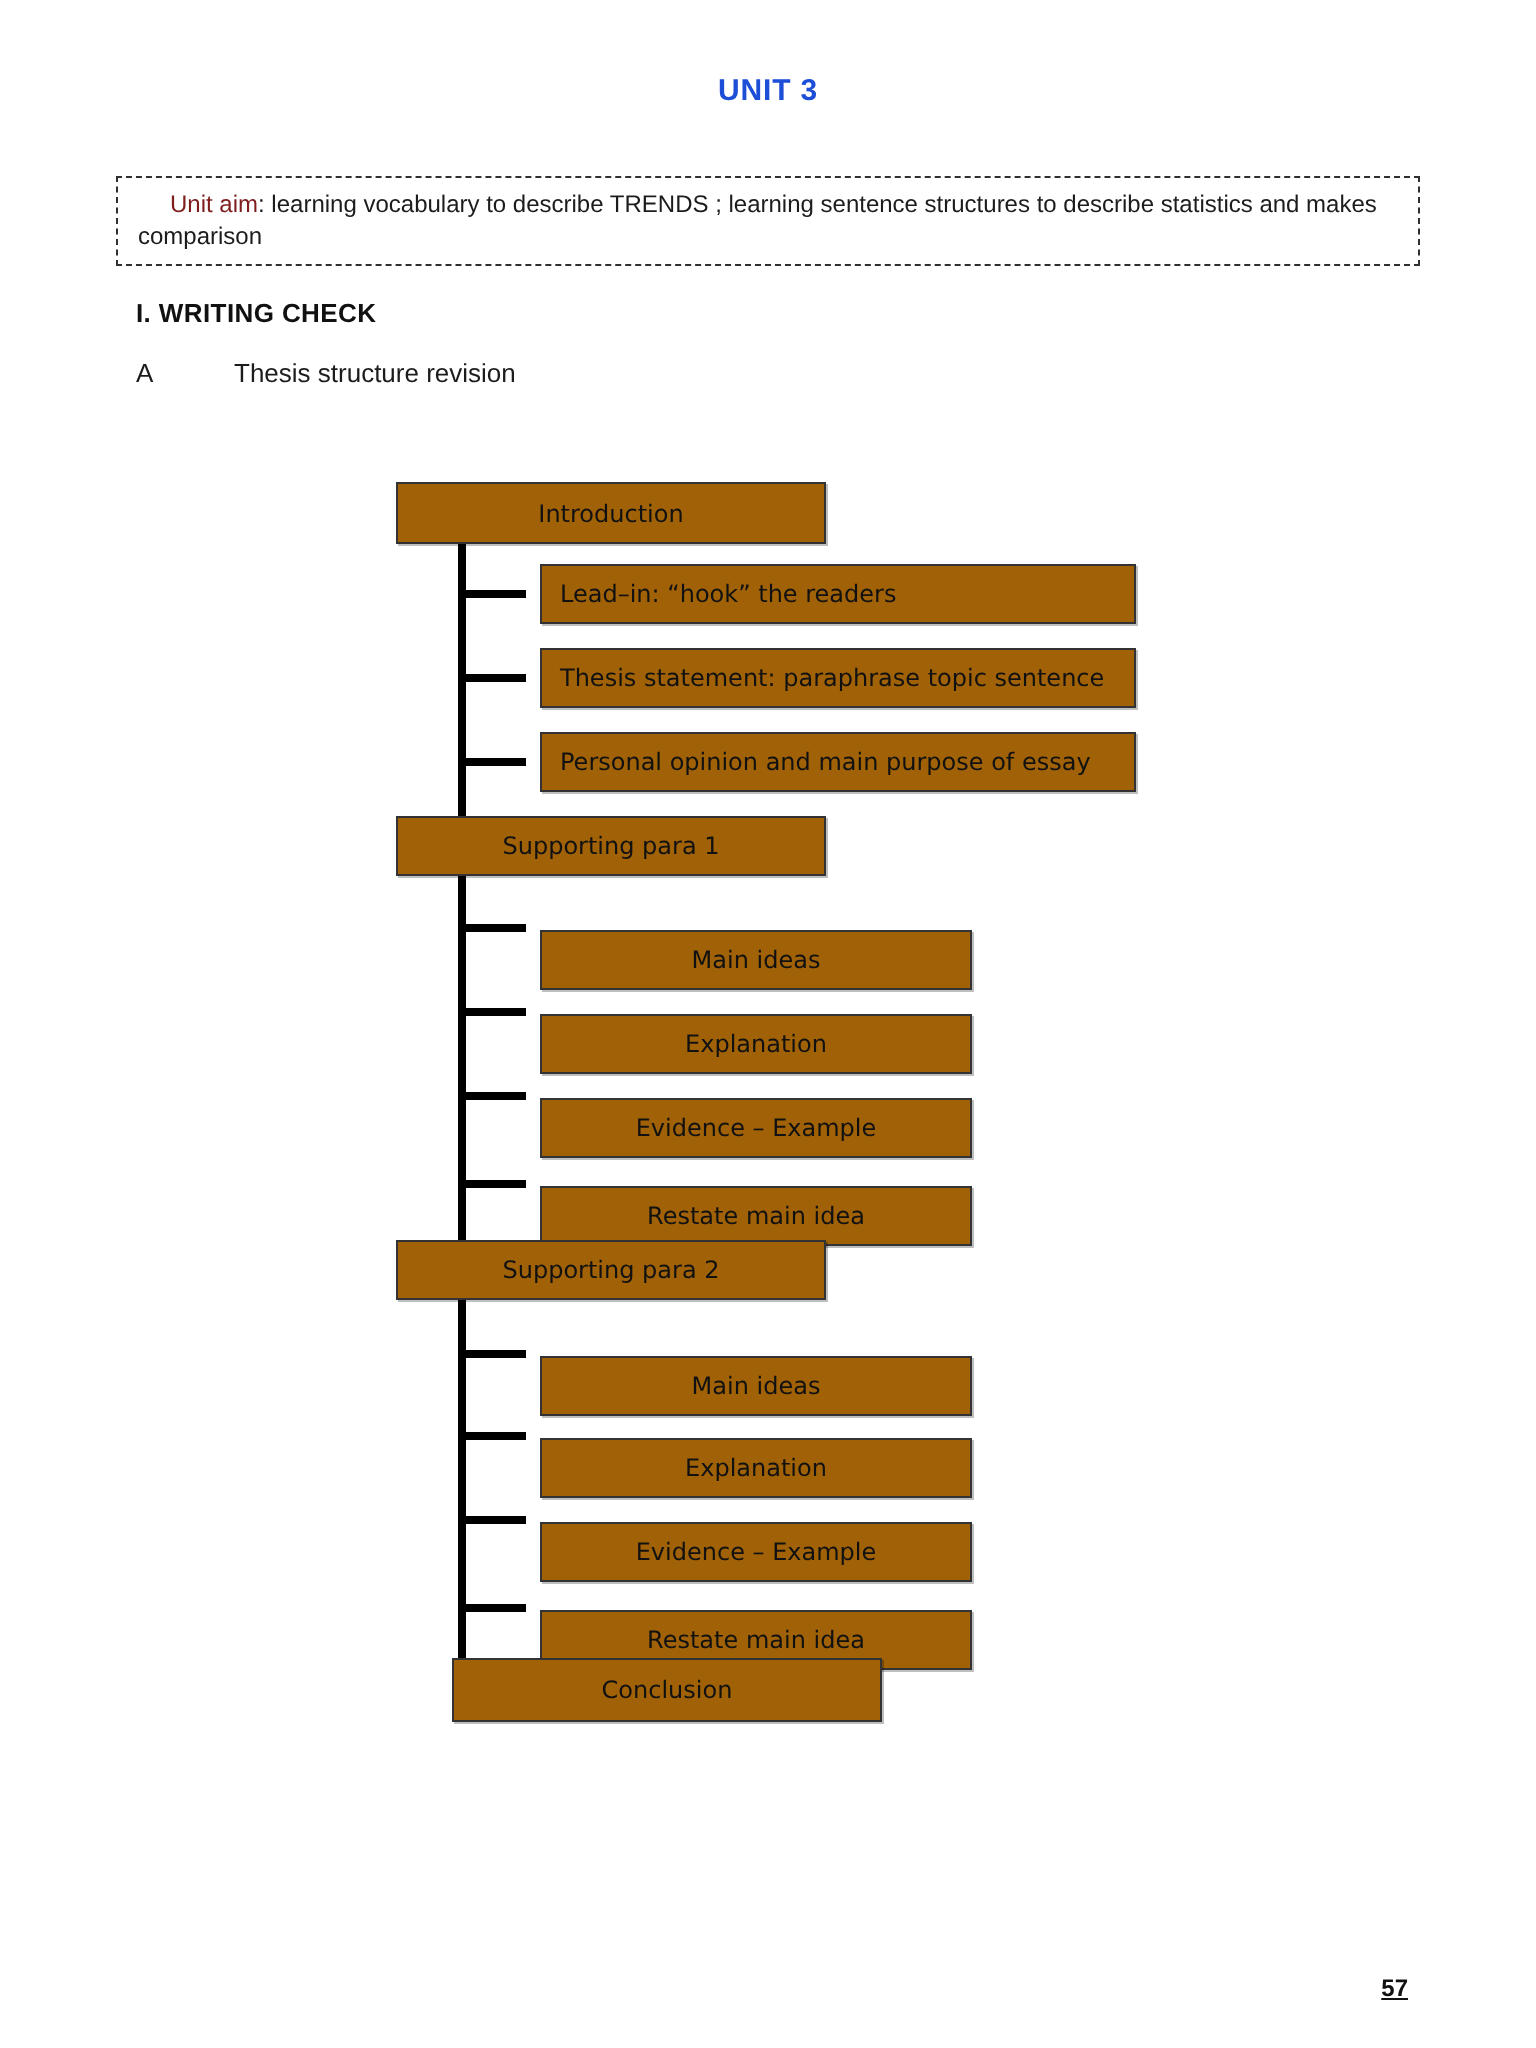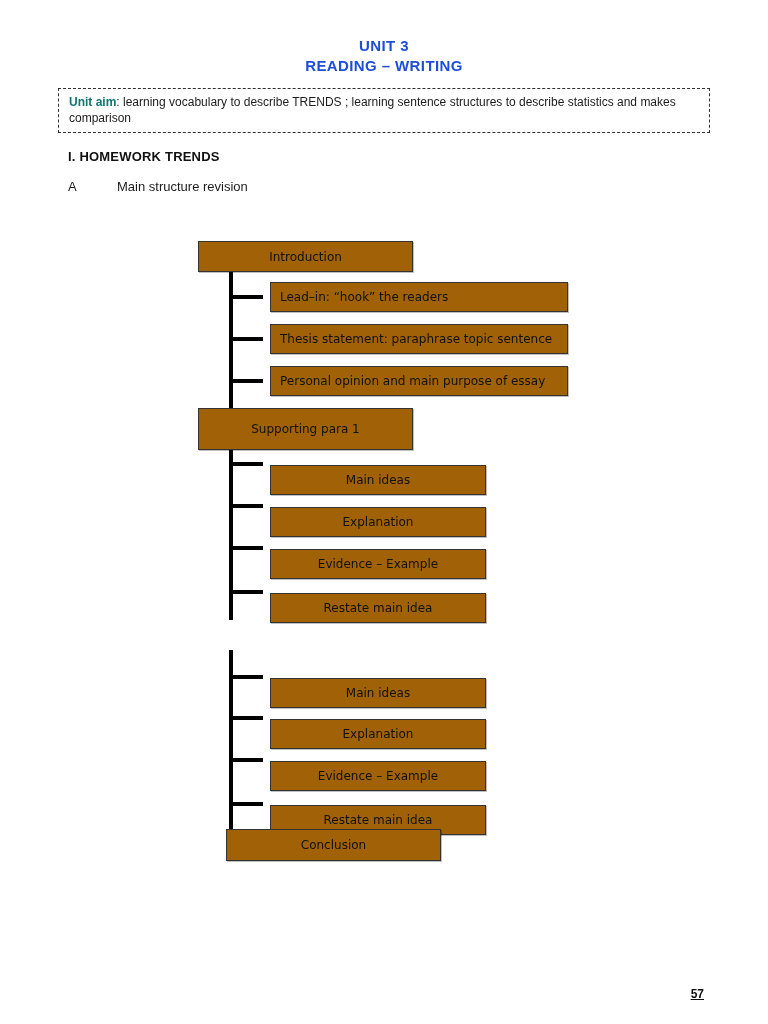--- a/index.html
+++ b/index.html
@@ -37,21 +37,21 @@
     left: 58px;
     top: 88px;
     width: 652px;
     height: 45px;
     border: 1.5px dashed #2f2f2f;
     padding: 6px 10px 0 10px;
     font-size: 12px;
     line-height: 15.5px;
     color: #1c1c1c;
   }
-  .unit-aim-box b { font-weight: 700; color: #0f766e; }
+  .unit-aim-box b { font-weight: 400; color: #7f1d1d; margin-left: 16px; }
 
   
   .homework-heading {
     position: absolute;
     left: 68px;
     top: 149px;
     font-size: 13px;
     font-weight: 700;
     letter-spacing: 0.2px;
     color: #111111;
@@ -137,30 +137,29 @@
     text-decoration: underline;
   }
 </style>
 </head>
 <body>
 
 <div class="page">
 
   <div class="title-block">
     <div class="title-line">UNIT 3</div>
-    <div class="title-line">READING – WRITING</div>
   </div>
 
   <div class="unit-aim-box">
     <b>Unit aim</b><span>: learning vocabulary to describe TRENDS ; learning sentence structures to describe statistics and makes comparison</span>
   </div>
 
-  <div class="homework-heading">I. HOMEWORK TRENDS</div>
+  <div class="homework-heading">I. WRITING CHECK</div>
   <div class="item-row">
-    <span class="item-letter">A</span><span>Main structure revision</span>
+    <span class="item-letter">A</span><span>Thesis structure revision</span>
   </div>
 
   <div class="flowchart">
 
     <div class="vline" style="top:272px;height:136px;"></div>
     <div class="vline" style="top:438px;height:182px;"></div>
     <div class="vline" style="top:650px;height:179px;"></div>
 
     <div class="branch" style="top:295px;"></div>
     <div class="branch" style="top:337px;"></div>
@@ -174,26 +173,27 @@
     <div class="branch" style="top:675px;"></div>
     <div class="branch" style="top:716px;"></div>
     <div class="branch" style="top:758px;"></div>
     <div class="branch" style="top:802px;"></div>
 
     <div class="fbox pbox" style="top:241px;">Introduction</div>
     <div class="fbox cbox-wide" style="top:282px;">Lead–in: “hook” the readers</div>
     <div class="fbox cbox-wide" style="top:324px;">Thesis statement: paraphrase topic sentence</div>
     <div class="fbox cbox-wide" style="top:366px;">Personal opinion and main purpose of essay</div>
 
-    <div class="fbox pbox" style="top:408px;height:42px;">Supporting para 1</div>
+    <div class="fbox pbox" style="top:408px;height:30px;">Supporting para 1</div>
     <div class="fbox cbox" style="top:449px;">Main ideas</div>
     <div class="fbox cbox" style="top:491px;">Explanation</div>
     <div class="fbox cbox" style="top:533px;">Evidence – Example</div>
     <div class="fbox cbox" style="top:577px;">Restate main idea</div>
 
+    <div class="fbox pbox" style="top:620px;height:30px;">Supporting para 2</div>
     <div class="fbox cbox" style="top:662px;">Main ideas</div>
     <div class="fbox cbox" style="top:703px;">Explanation</div>
     <div class="fbox cbox" style="top:745px;">Evidence – Example</div>
     <div class="fbox cbox" style="top:789px;">Restate main idea</div>
 
     <div class="fbox pbox" style="top:829px;height:32px;margin-left:28px;">Conclusion</div>
   </div>
 
   <div class="footer-page">57</div>
 

